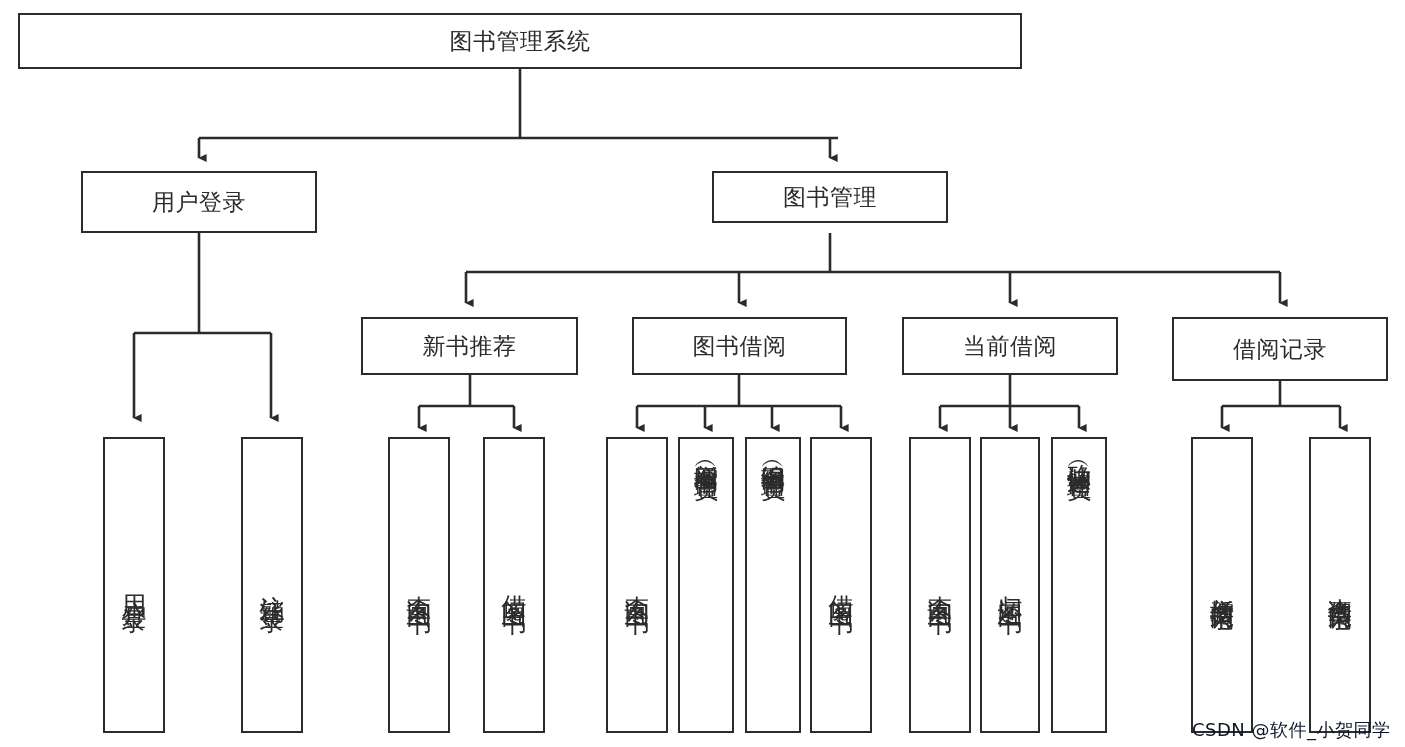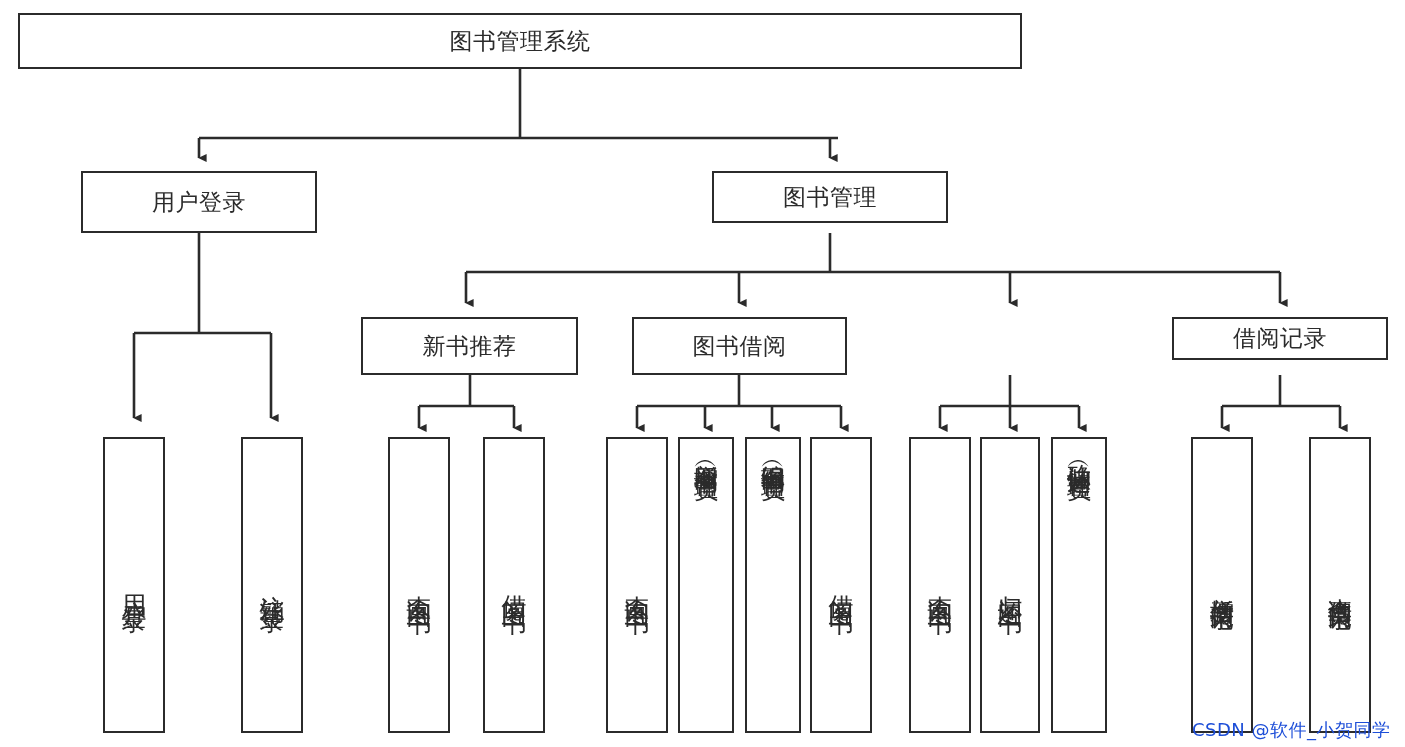--- a/index.html
+++ b/index.html
@@ -67,21 +67,21 @@
     font-size: 24px;
     letter-spacing: 2px;
   }
   .node.vert.mid {
     align-items: center;
     padding-top: 0;
   }
   .watermark {
     position: absolute;
     font-size: 18px;
-    color: #1d4ed8;
+    color: #0f172a;
     white-space: nowrap;
     letter-spacing: 0.5px;
   }
 </style>
 </head>
 <body>
 
 <div id="canvas">
 
   <svg class="wires" viewBox="0 0 1405 747" xmlns="http://www.w3.org/2000/svg">
@@ -147,22 +147,25 @@
   </div>
 
   <div class="node horiz" style="left:632px; top:317px; width:215px; height:58px;">
     <span class="label">图书借阅</span>
   </div>
 
   <div class="node horiz" style="left:361px; top:317px; width:217px; height:58px;">
     <span class="label">新书推荐</span>
   </div>
 
-
-  <div class="node horiz" style="left:1172px; top:317px; width:216px; height:43px;">
+  <div class="node horiz" style="left:902px; top:317px; width:216px; height:58px;">
+    <span class="label">当前借阅</span>
+  </div>
+
+  <div class="node horiz" style="left:1172px; top:317px; width:216px; height:64px;">
     <span class="label">借阅记录</span>
   </div>
 
   <div class="node vert mid" style="left:103px; top:437px; width:62px; height:296px;">
     <span class="label">用户登录</span>
   </div>
 
   <div class="node vert mid" style="left:241px; top:437px; width:62px; height:296px;">
     <span class="label">注销登录</span>
   </div>

